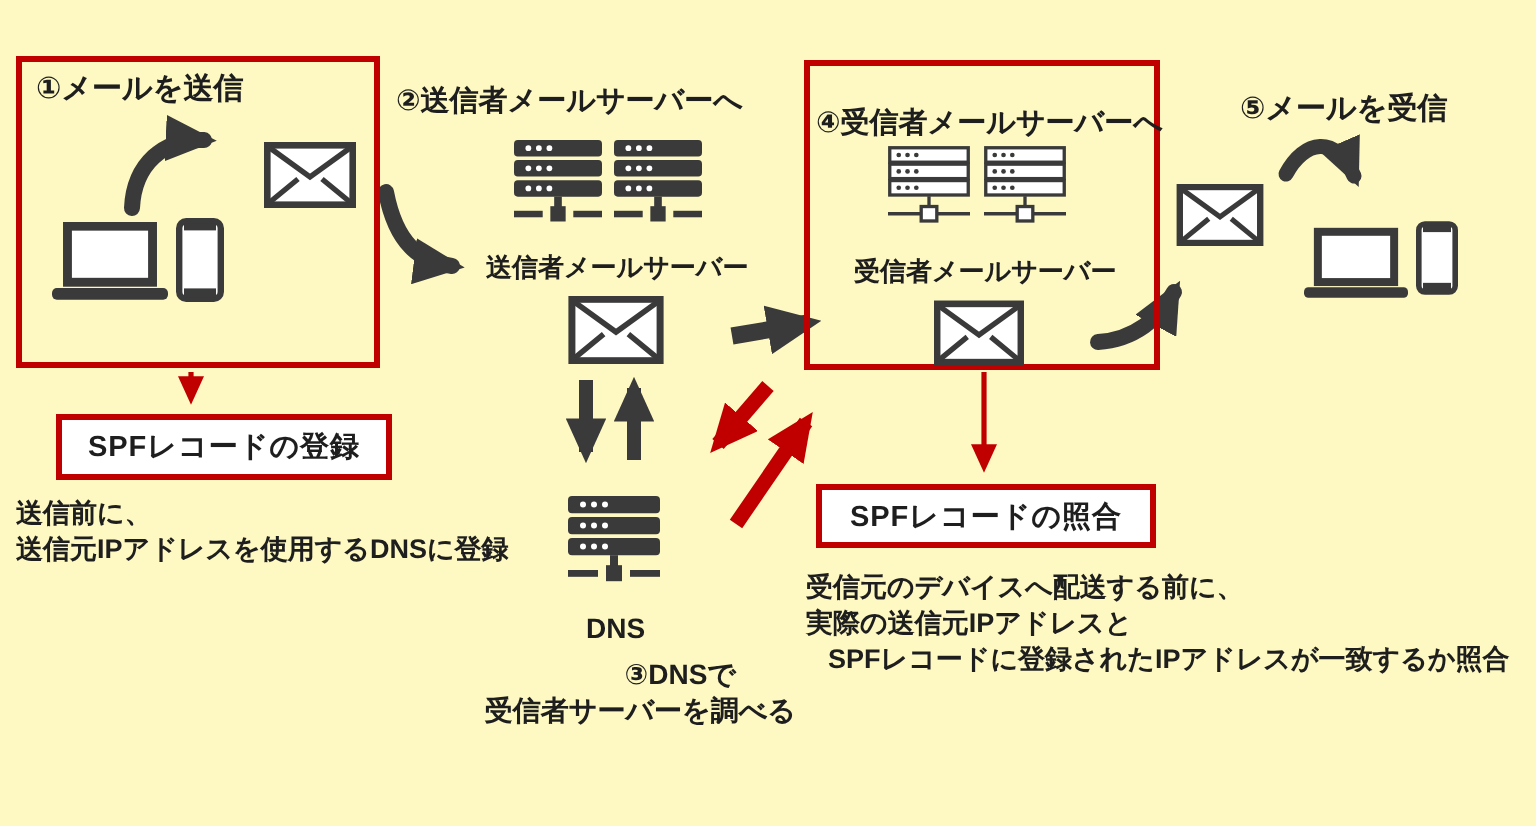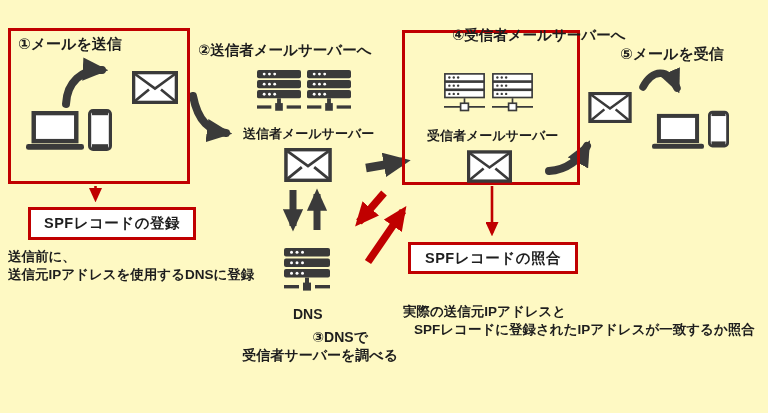--- a/index.html
+++ b/index.html
@@ -131,35 +131,36 @@
     </svg>
 
   <svg class="icon" style="left:284px;top:248px;" width="46" height="46">
       <use href="#sym-server-solid"></use>
     </svg>
   <div class="sublabel" style="left:293px;top:306px;font-size:14px;">DNS</div>
   <div class="note center" style="left:248px;top:328px;width:120px;font-size:14px;">③DNSで</div>
   <div class="note center" style="left:218px;top:346px;width:180px;font-size:14px;">受信者サーバーを調べる</div>
 
   <div class="redbox" style="left:402px;top:30px;width:178px;height:155px;"></div>
-  <div class="steplabel" style="left:408px;top:26px;margin-left:44px;">④受信者メールサーバーへ</div>
+  <div class="steplabel" style="left:408px;top:52px;">④受信者メールサーバーへ</div>
   <svg class="icon" style="left:444px;top:73px;" width="41" height="41">
       <use href="#sym-server-outline"></use>
     </svg>
   <svg class="icon" style="left:492px;top:73px;" width="41" height="41">
       <use href="#sym-server-outline"></use>
     </svg>
   <div class="sublabel" style="left:427px;top:127px;">受信者メールサーバー</div>
   <svg class="icon" style="left:467px;top:150px;" width="45" height="33">
       <use href="#sym-envelope"></use>
     </svg>
 
   <div class="titlebox" style="left:408px;top:242px;width:170px;height:32px;">
     <span>SPFレコードの照合</span>
   </div>
+  <div class="note" style="left:403px;top:285px;">受信元のデバイスへ配送する前に、</div>
   <div class="note" style="left:403px;top:303px;">実際の送信元IPアドレスと</div>
   <div class="note" style="left:414px;top:321px;">SPFレコードに登録されたIPアドレスが一致するか照合</div>
 
   <div class="steplabel" style="left:620px;top:45px;font-size:15px;">⑤メールを受信</div>
   <svg class="icon" style="left:588px;top:92px;" width="44" height="31">
       <use href="#sym-envelope"></use>
     </svg>
   <svg class="icon" style="left:652px;top:113px;" width="52" height="37">
       <use href="#sym-laptop"></use>
     </svg>

